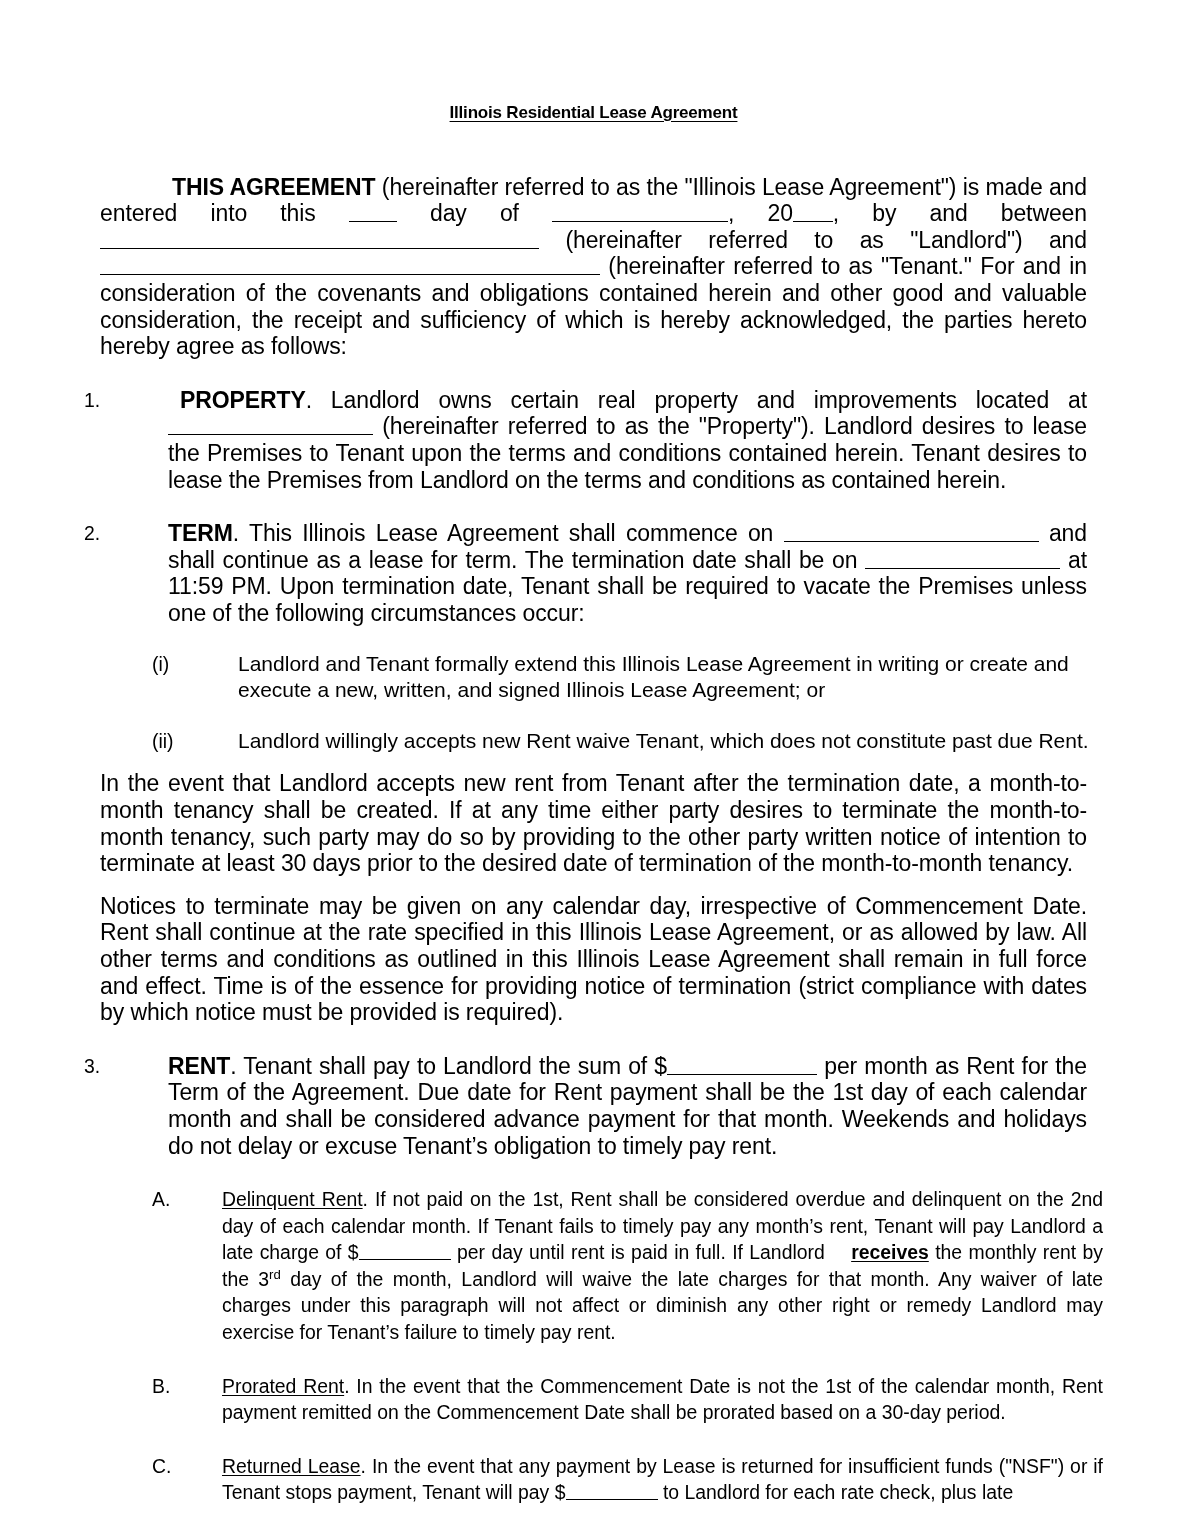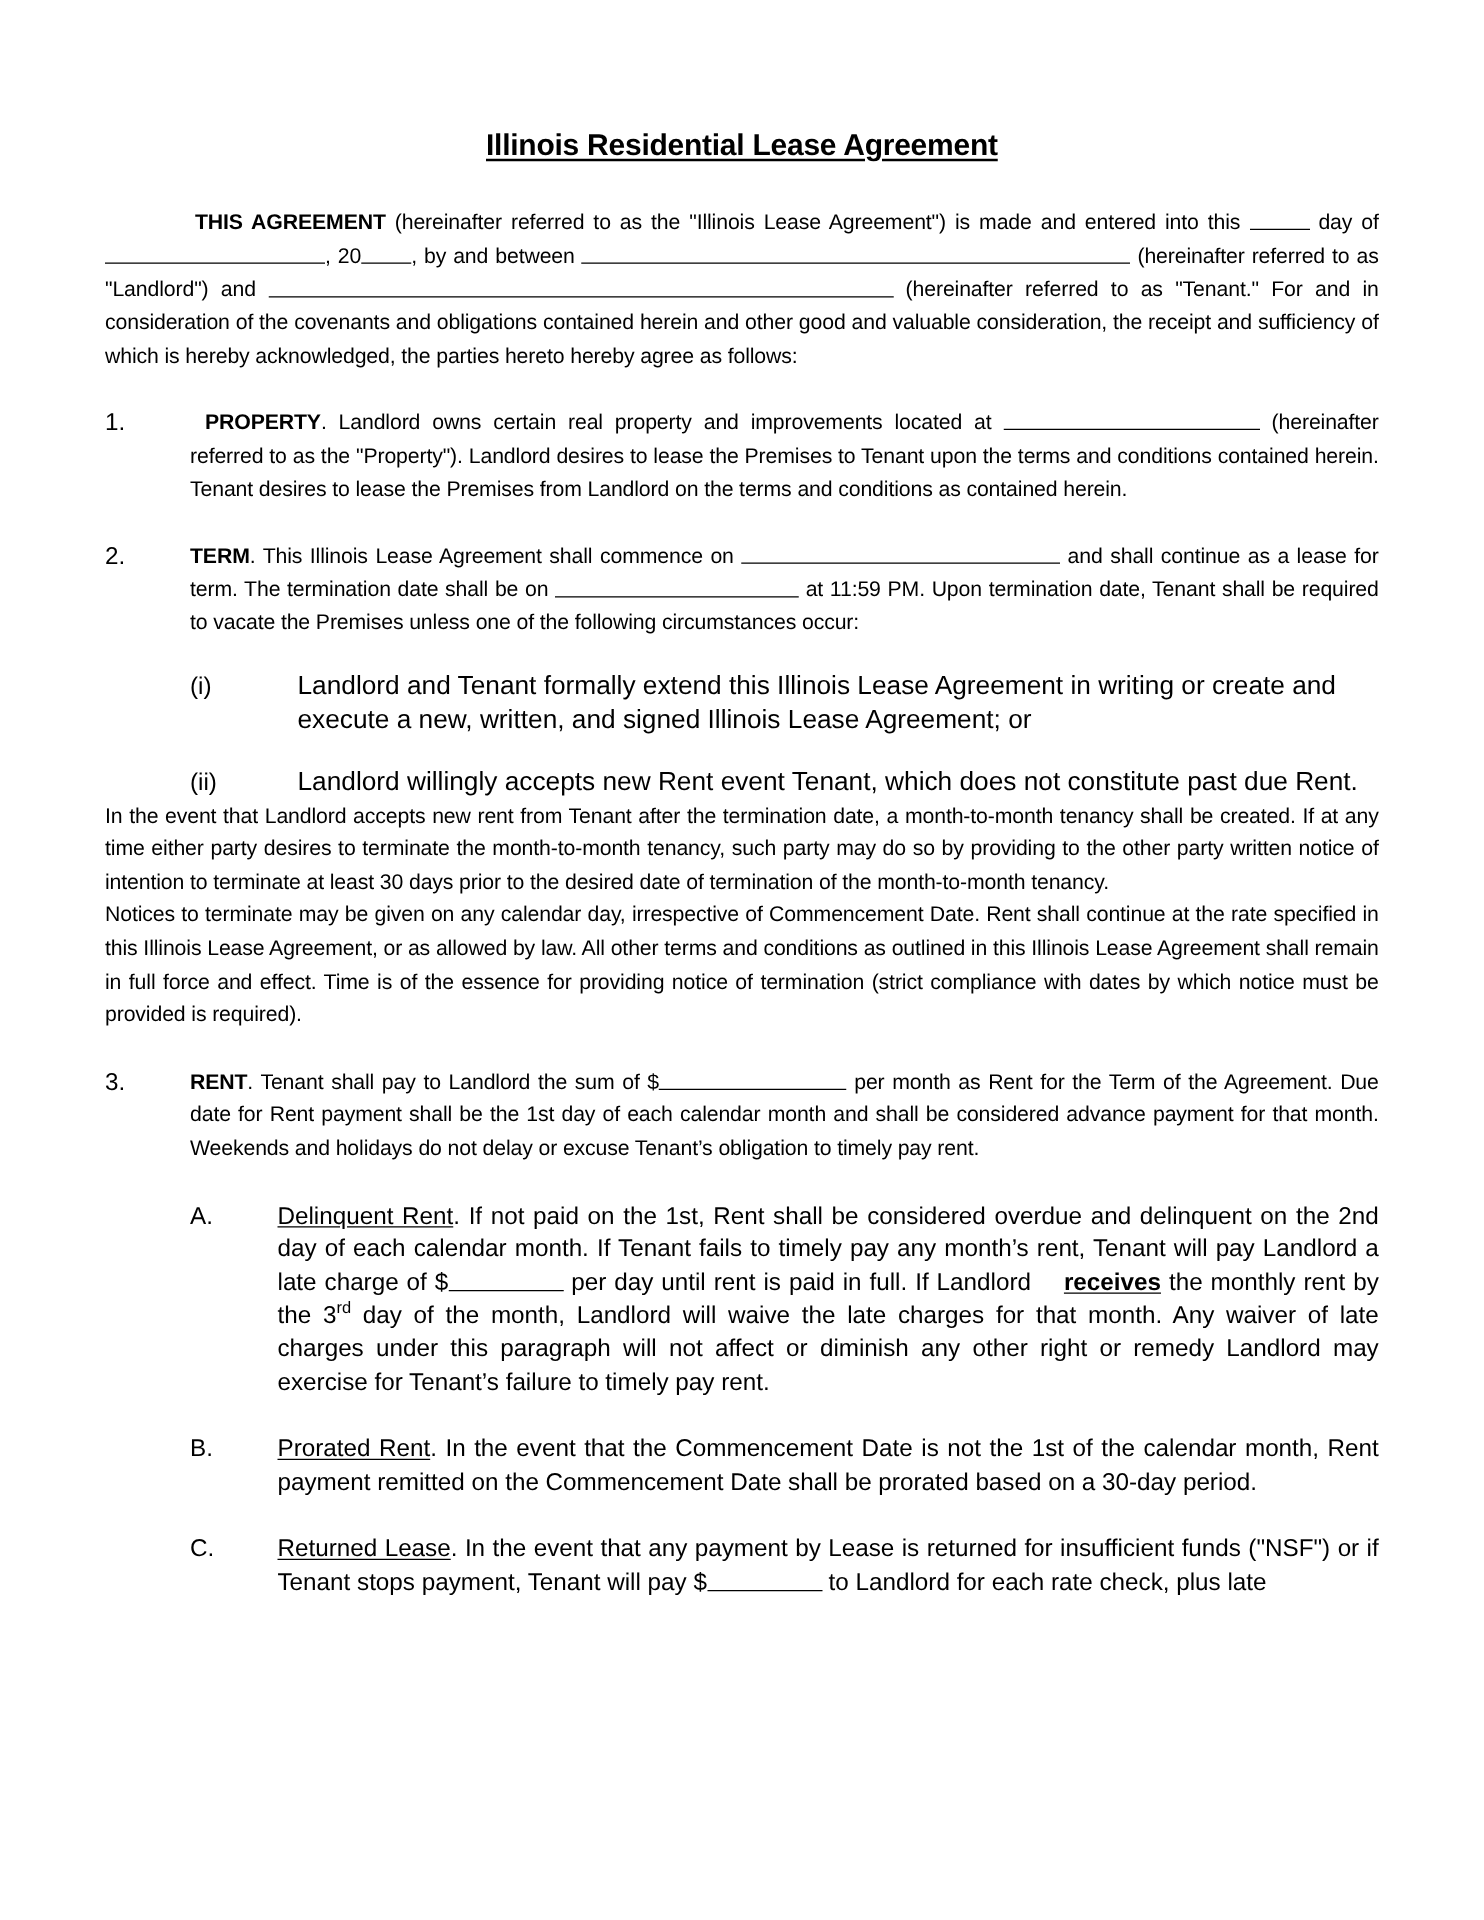--- a/index.html
+++ b/index.html
@@ -25,39 +25,39 @@
   .content {
     position: absolute;
     left: 84px;
     top: 0;
     width: 1019px;
   }
 
   
   .doc-title {
     text-align: center;
-    font-size: 24px;
+    font-size: 17px;
     font-weight: bold;
     letter-spacing: -0.2px;
     margin: 0;
     padding-top: 104px;
     line-height: 1.1;
   }
   .doc-title .u {
     text-decoration: underline;
     text-underline-offset: 3px;
   }
 
   
   p.body-text {
-    font-size: 17px;
+    font-size: 23px;
     line-height: 26.6px;
     text-align: justify;
     text-justify: inter-word;
-    margin: 0;
+    margin: 16px;
     letter-spacing: -0.1px;
   }
   .intro {
     padding-top: 35px;
   }
   .intro .lead-indent {
     display: inline-block;
     width: 72px;
   }
 
@@ -188,21 +188,21 @@
       </div>
     </div>
 
     <div class="roman-item">
       <span class="rnum">(i)</span>
       <div class="rtext">Landlord and Tenant formally extend this Illinois Lease Agreement in writing or create and execute a new, written, and signed Illinois Lease Agreement; or</div>
     </div>
 
     <div class="roman-item">
       <span class="rnum">(ii)</span>
-      <div class="rtext">Landlord willingly accepts new Rent event Tenant, which does not constitute past due Rent.</div>
+      <div class="rtext">Landlord willingly accepts new Rent waive Tenant, which does not constitute past due Rent.</div>
     </div>
 
     <p class="body-text sub-para">In the event that Landlord accepts new rent from Tenant after the termination date, a month-to-month tenancy shall be created. If at any time either party desires to terminate the month-to-month tenancy, such party may do so by providing to the other party written notice of intention to terminate at least 30 days prior to the desired date of termination of the month-to-month tenancy.</p>
 
     <p class="body-text sub-para">Notices to terminate may be given on any calendar day, irrespective of Commencement Date. Rent shall continue at the rate specified in this Illinois Lease Agreement, or as allowed by law. All other terms and conditions as outlined in this Illinois Lease Agreement shall remain in full force and effect. Time is of the essence for providing notice of termination (strict compliance with dates by which notice must be provided is required).</p>
 
     <div class="section">
       <span class="num">3.</span>
       <div class="sec-body">
         <p class="body-text"><span class="sec-head">RENT</span><span>.  Tenant shall pay to Landlord the sum of $</span><span class="blank blank-rent"></span><span> per month as Rent for the Term of the Agreement. Due date for Rent payment shall be the 1st day of each calendar month and shall be considered advance payment for that month. Weekends and holidays do not delay or excuse Tenant’s obligation to timely pay rent.</span></p>

